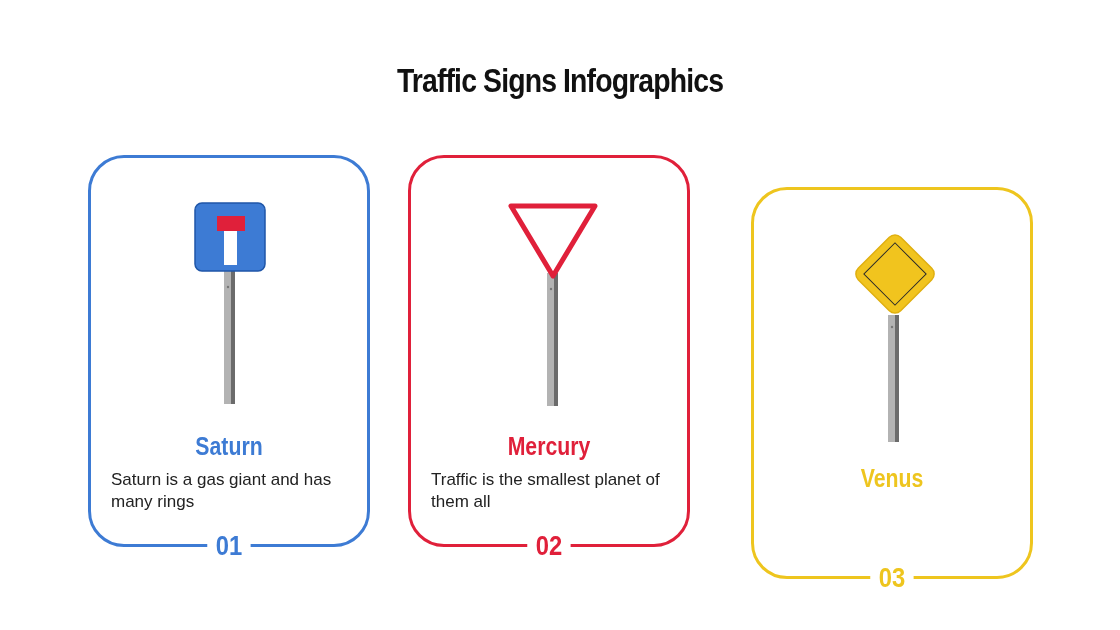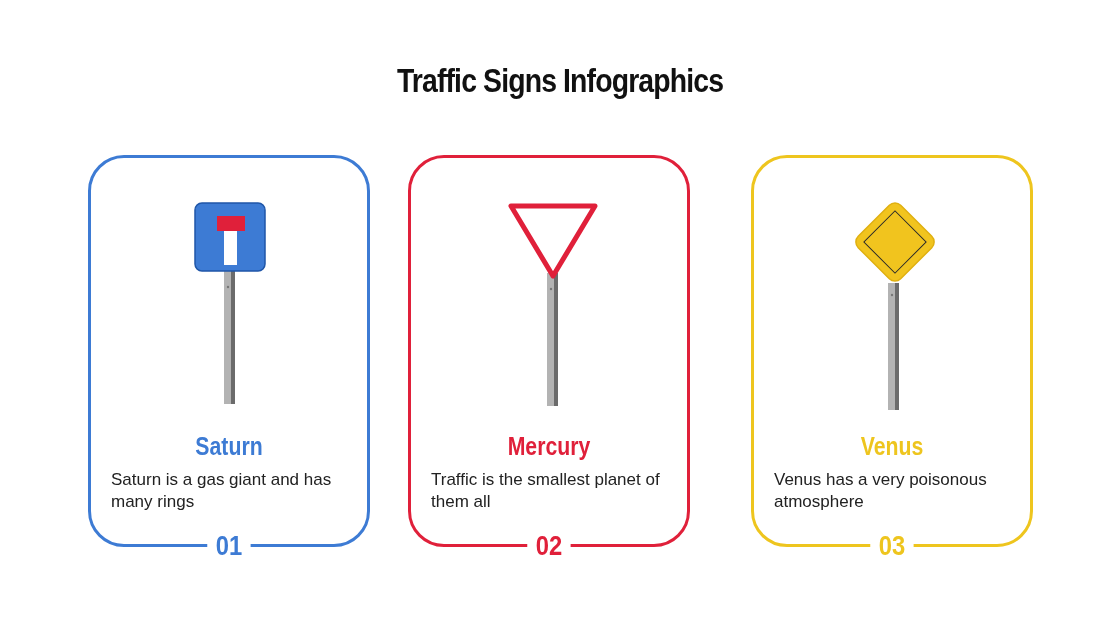--- a/index.html
+++ b/index.html
@@ -35,24 +35,23 @@
     <rect x="136" y="115" width="11" height="133" fill="#b3b3b3"></rect>
     <rect x="143" y="115" width="4" height="133" fill="#6b6b6b"></rect>
     <circle cx="140" cy="131" r="1.2" fill="#777"></circle>
     <polygon points="100,48 184,48 142,118" fill="#ffffff" stroke="#e0203a" stroke-width="5" stroke-linejoin="round"></polygon>
   </svg>
   <div class="name" style="color:#e0203a;">Mercury</div>
   <div class="desc">Traffic is the smallest planet of them all</div>
   <div class="num" style="color:#e0203a;">02</div>
 </div>
 
-<div class="card" style="left:751px; border-color:#eec51e;">
+<div class="card" style="left:751px; border-color:#eec51e;margin-top:32px;">
   <svg width="282" height="270">
     <rect x="134" y="125" width="11" height="127" fill="#b3b3b3"></rect>
     <rect x="141" y="125" width="4" height="127" fill="#6b6b6b"></rect>
     <circle cx="138" cy="137" r="1.2" fill="#777"></circle>
     <rect x="111" y="54" width="60" height="60" rx="8" fill="#f1c41e" stroke="#e0b010" stroke-width="1.5" transform="rotate(45 141 84)"></rect>
     <rect x="119" y="62" width="44" height="44" fill="none" stroke="#2a2a2a" stroke-width="1" transform="rotate(45 141 84)"></rect>
   </svg>
   <div class="name" style="color:#eec51e;">Venus</div>
-  <div class="desc">Venus has a very poisonous atmosphere</div>
   <div class="num" style="color:#eec51e;">03</div>
 </div>
 
 </body></html>

